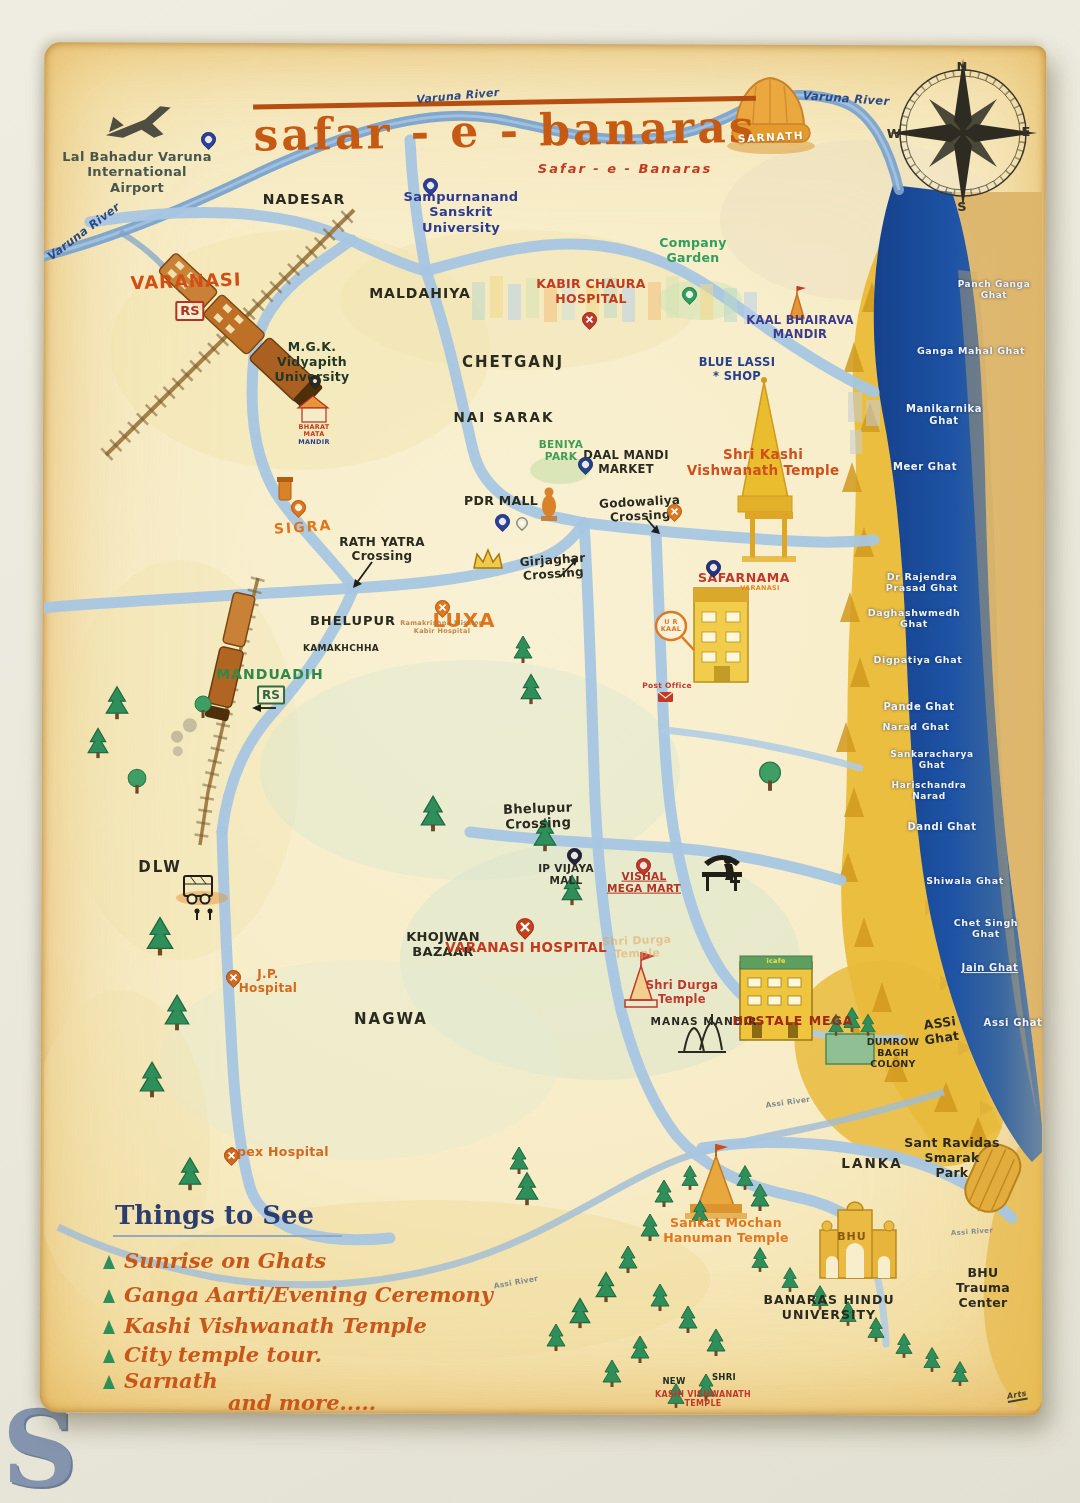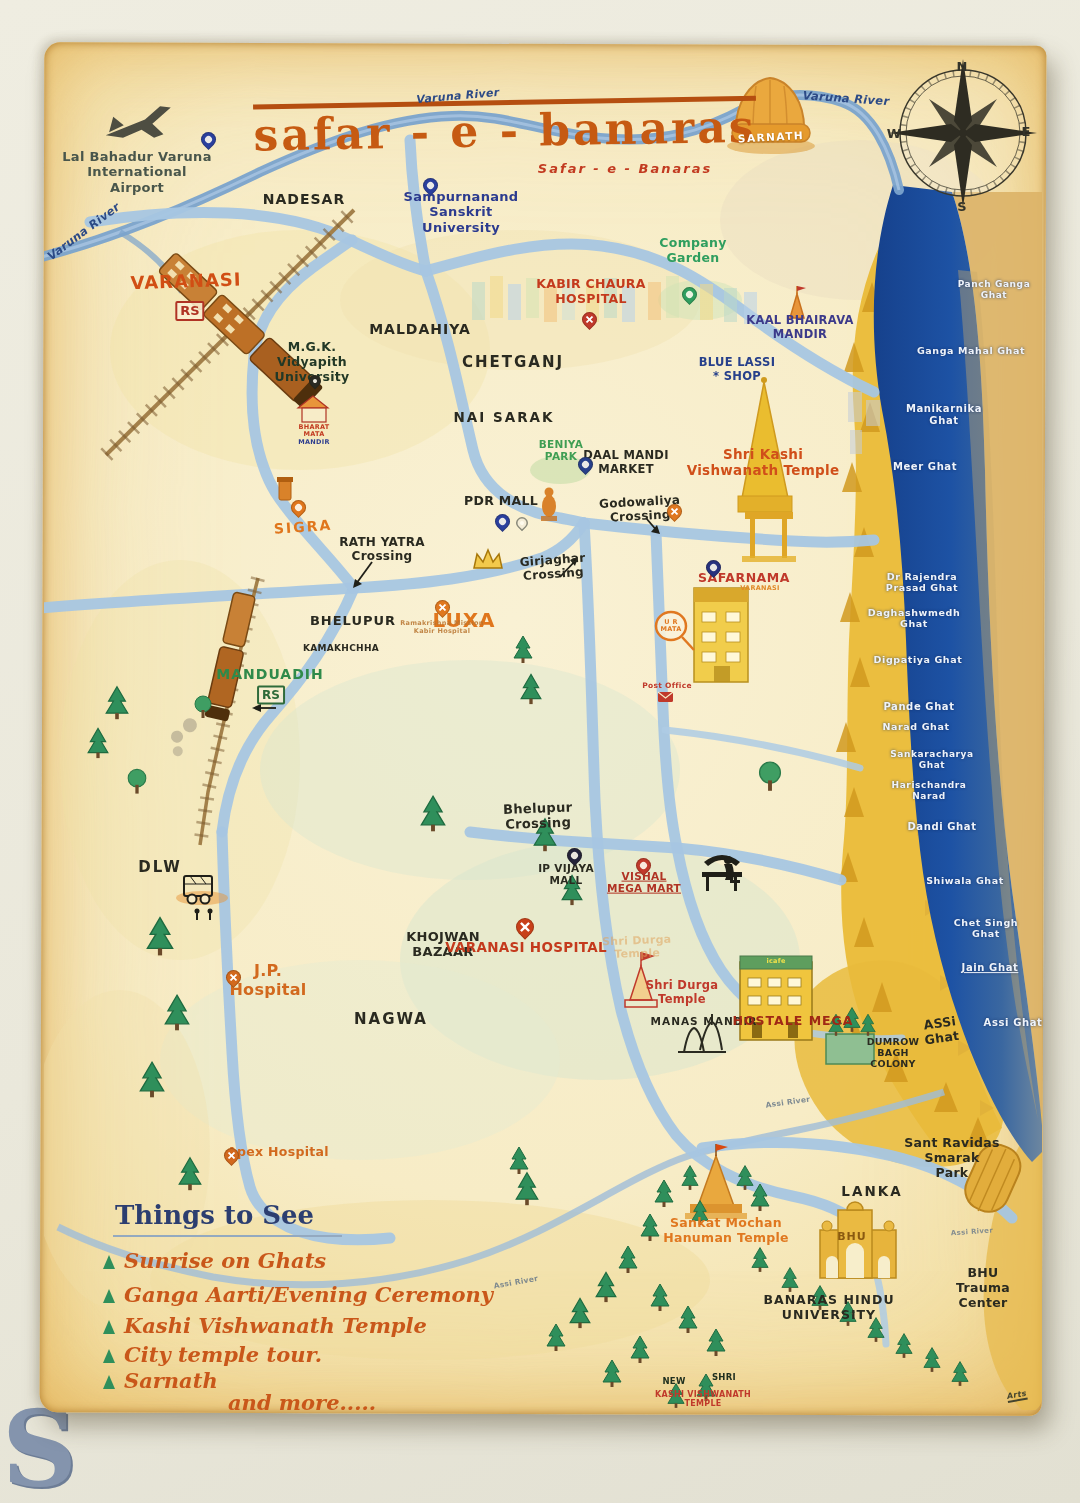--- a/index.html
+++ b/index.html
@@ -445,21 +445,21 @@
 
     <div class="lbl" style="left:137px;top:172px;font-size:13px;color:#49564b;">Lal Bahadur Varuna
 International
 Airport</div>
     <div class="lbl" style="left:304px;top:199px;font-size:14px;letter-spacing:1px;">NADESAR</div>
     <div class="lbl" style="left:186px;top:281px;font-size:18px;color:#d14e14;letter-spacing:1px;transform:translate(-50%,-50%) rotate(-2deg);">VARANASI</div>
     <div class="badge" style="left:190px;top:311px;font-size:13px;">RS</div>
     <div class="lbl" style="left:461px;top:212px;font-size:13px;color:#2c3b8f;">Sampurnanand
 Sanskrit
 University</div>
-    <div class="lbl" style="left:420px;top:293px;font-size:14px;letter-spacing:1px;margin-top:36px;">MALDAHIYA</div>
+    <div class="lbl" style="left:420px;top:293px;font-size:14px;letter-spacing:1px;">MALDAHIYA</div>
     <div class="lbl" style="left:693px;top:251px;font-size:12.5px;color:#2f9e5f;">Company
 Garden</div>
     <div class="lbl" style="left:591px;top:292px;font-size:12.5px;color:#c43a1d;">KABIR CHAURA
 HOSPITAL</div>
     <div class="lbl" style="left:800px;top:328px;font-size:11.5px;color:#3c3a8a;">KAAL BHAIRAVA
 MANDIR</div>
     <div class="lbl" style="left:513px;top:363px;font-size:15px;letter-spacing:2px;">CHETGANJ</div>
     <div class="lbl" style="left:312px;top:362px;font-size:12.5px;color:#223826;">M.G.K.
 Vidyapith
 University</div>
@@ -487,24 +487,24 @@
     <div class="lbl" style="left:771px;top:137px;font-size:10.5px;color:#fff;letter-spacing:1.5px;text-shadow:0 1px 2px rgba(150,90,10,.9);transform:translate(-50%,-50%) rotate(-3deg);">SARNATH</div>
     <div class="lbl" style="left:353px;top:621px;font-size:13px;letter-spacing:1px;">BHELUPUR</div>
     <div class="lbl" style="left:341px;top:648px;font-size:9px;">KAMAKHCHHA</div>
     <div class="lbl" style="left:270px;top:674px;font-size:14px;color:#2f8a4a;letter-spacing:1px;">MANDUADIH</div>
     <div class="badge" style="left:271px;top:695px;font-size:12px;border-color:#2f6b3a;color:#2f6b3a;">RS</div>
     <div class="lbl" style="left:442px;top:628px;font-size:6.5px;color:#b8742f;opacity:.85;">Ramakrishna Mission
 Kabir Hospital</div>
     <div class="lbl" style="left:744px;top:578px;font-size:12.5px;color:#c0392b;letter-spacing:.5px;">SAFARNAMA</div>
     <div class="lbl" style="left:760px;top:589px;font-size:6.5px;color:#e08a28;">VARANASI</div>
     <div class="lbl" style="left:671px;top:626px;font-size:6.5px;color:#e07820;line-height:1.1;">U R
-MATA</div>
+KAAL</div>
     <div class="lbl" style="left:667px;top:686px;font-size:7.5px;color:#c0392b;">Post Office</div>
     <div class="lbl" style="left:160px;top:868px;font-size:15px;letter-spacing:2px;">DLW</div>
-    <div class="lbl" style="left:268px;top:981px;font-size:16px;color:#d2691e;">J.P.
+    <div class="lbl" style="left:268px;top:981px;font-size:12px;color:#d2691e;">J.P.
 Hospital</div>
     <div class="lbl" style="left:278px;top:1152px;font-size:12.5px;color:#d2691e;">Apex Hospital</div>
     <div class="lbl" style="left:538px;top:816px;font-size:13px;transform:translate(-50%,-50%) rotate(-2deg);">Bhelupur
 Crossing</div>
     <div class="lbl" style="left:566px;top:874px;font-size:10.5px;">IP VIJAYA
 MALL</div>
     <div class="lbl" style="left:644px;top:882px;font-size:10.5px;color:#b03324;text-decoration:underline;">VISHAL
 MEGA MART</div>
     <div class="lbl" style="left:443px;top:944px;font-size:13px;">KHOJWAN
 BAZAAR</div>
@@ -515,21 +515,21 @@
     <div class="lbl" style="left:682px;top:993px;font-size:11.5px;color:#c0392b;">Shri Durga
 Temple</div>
     <div class="lbl" style="left:704px;top:1021px;font-size:10.5px;letter-spacing:1px;">MANAS  MANDIR</div>
     <div class="lbl" style="left:793px;top:1021px;font-size:12.5px;color:#a02815;letter-spacing:1px;">HOSTALE  MEGA</div>
     <div class="lbl" style="left:776px;top:962px;font-size:6.5px;color:#f2e24a;">icafe</div>
     <div class="lbl" style="left:893px;top:1053px;font-size:9.5px;">DUMROW
 BAGH
 COLONY</div>
     <div class="lbl" style="left:941px;top:1031px;font-size:12.5px;transform:translate(-50%,-50%) rotate(-8deg);">ASSi
 Ghat</div>
-    <div class="lbl" style="left:872px;top:1164px;font-size:13.5px;letter-spacing:2px;margin-top:28px;">LANKA</div>
+    <div class="lbl" style="left:872px;top:1164px;font-size:13.5px;letter-spacing:2px;">LANKA</div>
     <div class="lbl" style="left:952px;top:1158px;font-size:12.5px;">Sant Ravidas
 Smarak
 Park</div>
     <div class="lbl" style="left:726px;top:1231px;font-size:12.5px;color:#e07820;">Sankat Mochan
 Hanuman Temple</div>
     <div class="lbl" style="left:852px;top:1237px;font-size:11px;color:#8a5a10;letter-spacing:1px;">BHU</div>
     <div class="lbl" style="left:829px;top:1308px;font-size:12.5px;letter-spacing:1px;">BANARAS  HINDU
 UNIVERSITY</div>
     <div class="lbl" style="left:983px;top:1288px;font-size:12.5px;">BHU
 Trauma Center</div>

